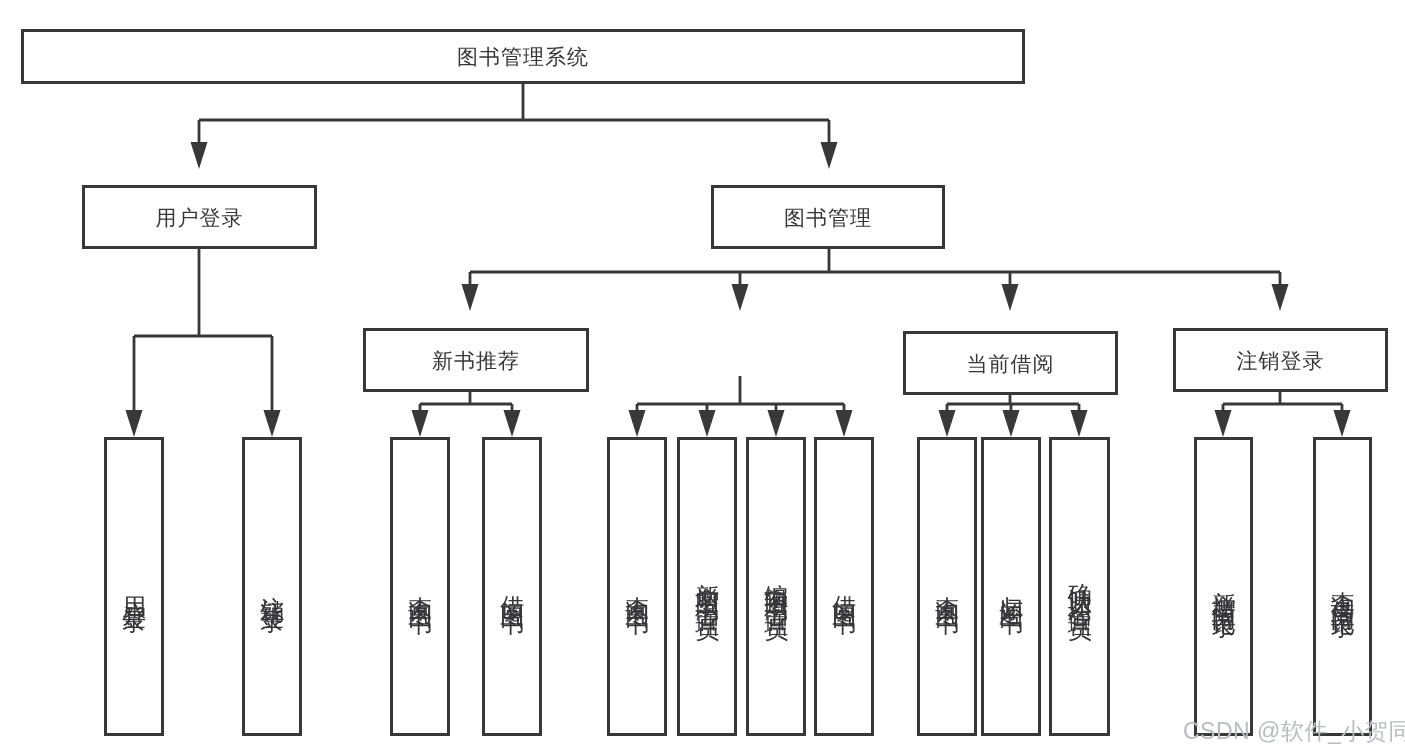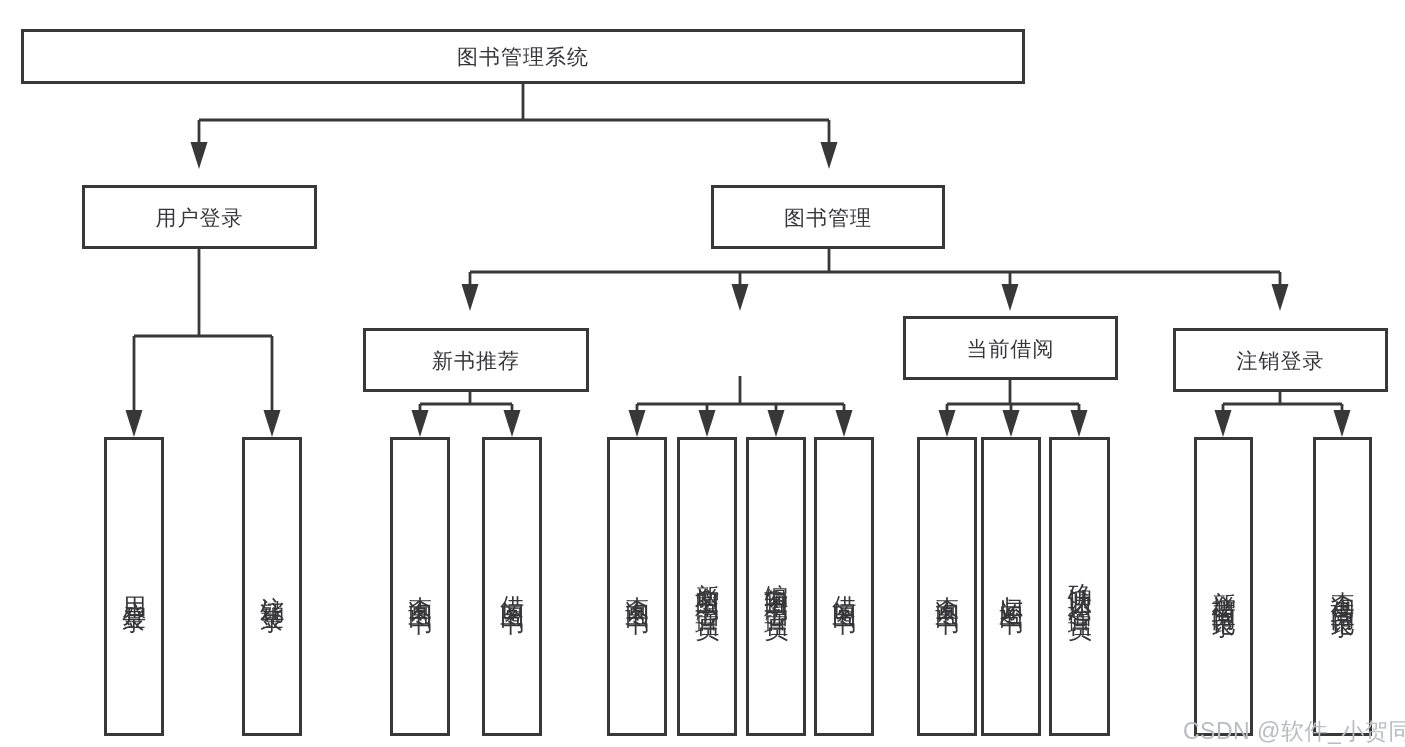--- a/index.html
+++ b/index.html
@@ -122,21 +122,21 @@
       <polygon points="1333.5,410 1350.5,410 1342,437"></polygon>
     </g>
   </svg>
 
   <div class="node hbox" style="left:21px; top:13px; width:1004px; height:55px;">图书管理系统</div>
 
   <div class="node hbox" style="left:82px; top:169px; width:235px; height:64px;">用户登录</div>
   <div class="node hbox" style="left:711px; top:169px; width:234px; height:64px;">图书管理</div>
 
   <div class="node hbox" style="left:363px; top:312px; width:226px; height:64px;">新书推荐</div>
-  <div class="node hbox" style="left:903px; top:300px; width:215px; height:64px;">当前借阅</div>
+  <div class="node hbox" style="left:903px; top:315px; width:215px; height:64px;">当前借阅</div>
   <div class="node hbox" style="left:1173px; top:312px; width:215px; height:64px;">注销登录</div>
 
   <div class="node vbox" style="left:104px; top:437px; width:60px; height:299px;">用户登录</div>
   <div class="node vbox" style="left:242px; top:437px; width:60px; height:299px;">注销登录</div>
 
   <div class="node vbox" style="left:390px; top:437px; width:60px; height:299px;">查询图书</div>
   <div class="node vbox" style="left:482px; top:437px; width:60px; height:299px;">借阅图书</div>
 
   <div class="node vbox" style="left:607px; top:437px; width:60px; height:299px;">查询图书</div>
   <div class="node vbox" style="left:677px; top:437px; width:60px; height:299px;">新增图书（管理员）</div>

